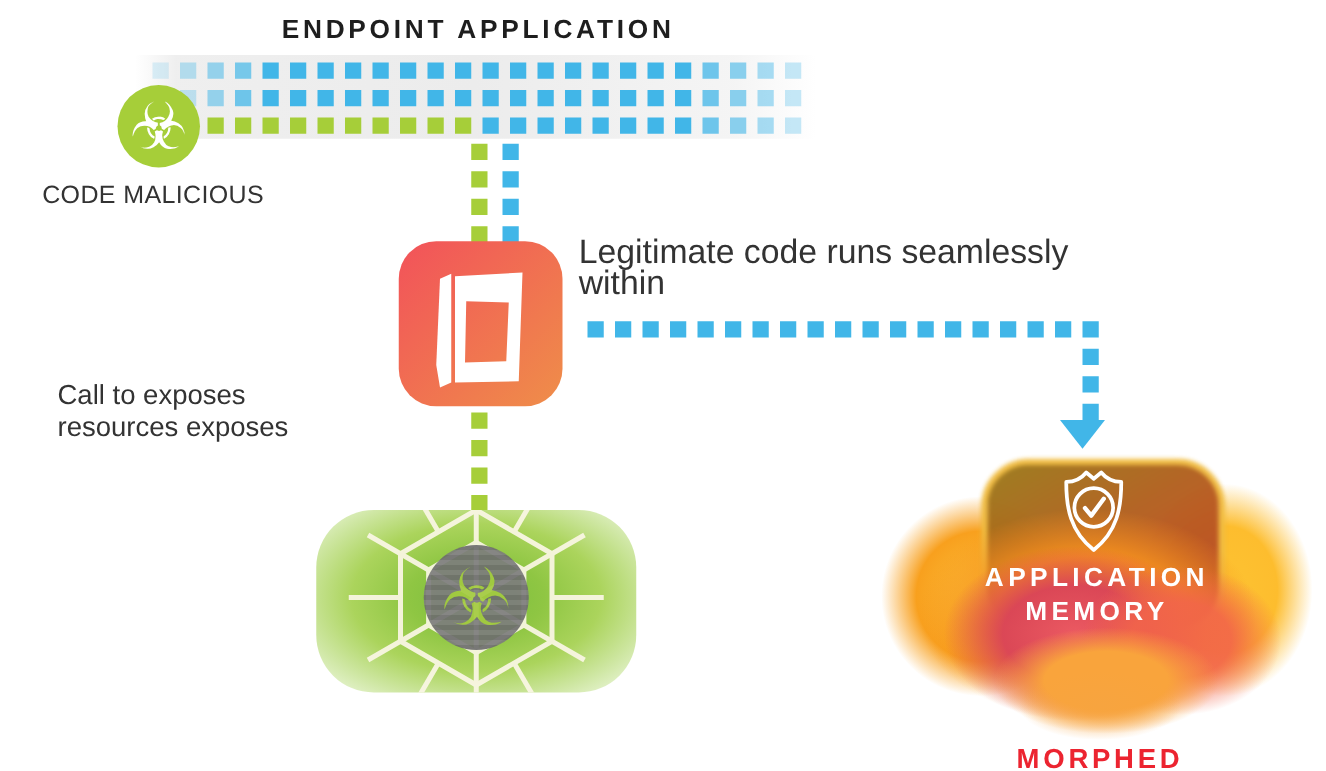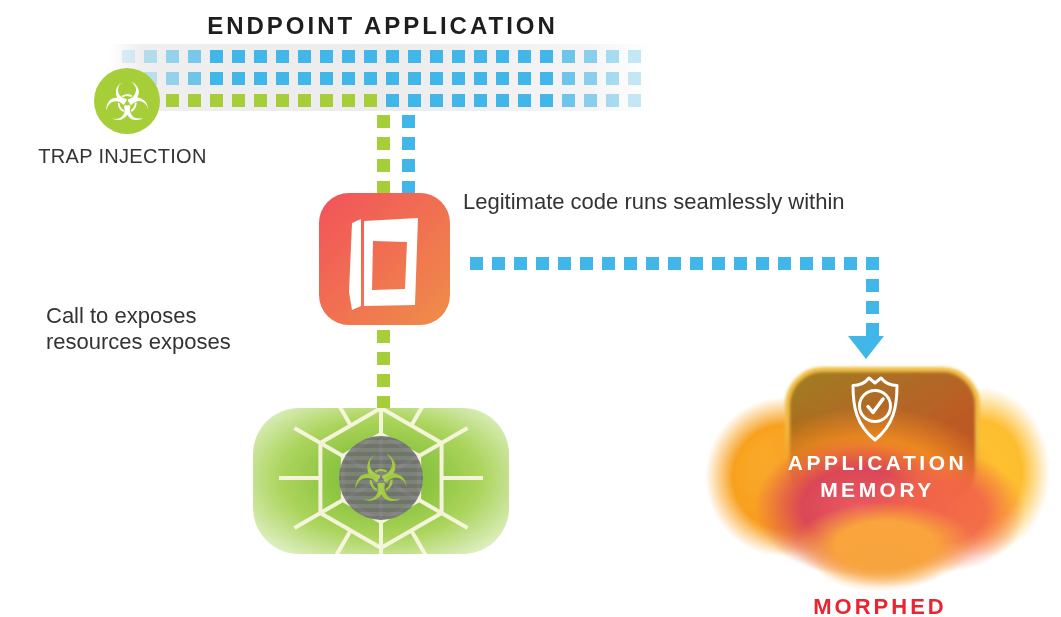--- a/index.html
+++ b/index.html
@@ -4,21 +4,21 @@
 <style>
   html,body{margin:0;padding:0;background:#fff;}
   #canvas{
     position:relative;width:1061px;height:617px;background:#fff;overflow:hidden;
     font-family:"Liberation Sans","DejaVu Sans",sans-serif;
   }
   .abs{position:absolute;}
   
   .title{
     left:150px;top:12px;width:465px;text-align:center;
-    font-size:24px;font-weight:bold;letter-spacing:3px;color:var(--title);
+    font-size:21px;font-weight:bold;letter-spacing:3px;color:var(--title);
   }
   
   .band{
     left:108px;top:44px;width:545px;height:67px;
     background:linear-gradient(90deg,rgba(236,236,236,0) 0%,rgba(236,236,236,.85) 6%,
                var(--band) 50%,rgba(236,236,236,.55) 88%,rgba(236,236,236,0) 100%);
   }
   .dot{position:absolute;width:13px;height:13px;}
   
   .bio-circle{
@@ -32,21 +32,21 @@
   .malicious-label{
     left:15px;top:146px;width:215px;text-align:center;
     font-size:20px;line-height:21px;color:var(--dark);letter-spacing:.3px;
   }
   
   .app-icon{
     left:319px;top:193px;width:131px;height:132px;border-radius:30px;
     background:linear-gradient(135deg,#f2525a 0%,#ef8e49 100%);
   }
   
-  .legit-text{left:463px;top:189px;width:440px;font-size:22px;line-height:25px;color:var(--dark);}
+  .legit-text{left:463px;top:189px;width:440px;font-size:27px;line-height:25px;color:var(--dark);}
   .call-text{left:46px;top:303px;width:260px;font-size:22px;line-height:26px;color:var(--dark);}
   
   .arrow-down{
     left:848px;top:336px;width:0;height:0;
     border-left:18px solid transparent;border-right:18px solid transparent;
     border-top:23px solid var(--blue);
   }
   
   .trap-blob{
     left:253px;top:408px;width:256px;height:146px;border-radius:46px;overflow:hidden;
@@ -200,21 +200,21 @@
       <div class="dot" style="left: 866px; top: 257px; background: rgb(65, 182, 232); opacity: 1;"></div>
       <div class="dot" style="left: 866px; top: 279px; background: rgb(65, 182, 232); opacity: 1;"></div>
       <div class="dot" style="left: 866px; top: 301px; background: rgb(65, 182, 232); opacity: 1;"></div>
       <div class="dot" style="left: 866px; top: 323px; background: rgb(65, 182, 232); opacity: 1;"></div>
     </div>
 
   <div class="abs bio-circle">
     <span class="bio-glyph">☣</span>
   </div>
   <div class="abs malicious-label">
-    <div>TRAP INJECTION</div>
+    <div>CODE MALICIOUS</div>
   </div>
 
   <div class="abs app-icon">
     <svg width="131" height="132" viewBox="0 0 131 132">
       <path d="M33,30 L42,26 L42,113 L33,117 L30,99 Z" fill="#ffffff"></path>
       <path fill-rule="evenodd" fill="#ffffff" d="M45,28 L99,25 L96,112 L45,113 Z M54,48 L88,49 L86,96 L53,97 Z"></path>
     </svg>
   </div>
 
   <div class="abs legit-text">

